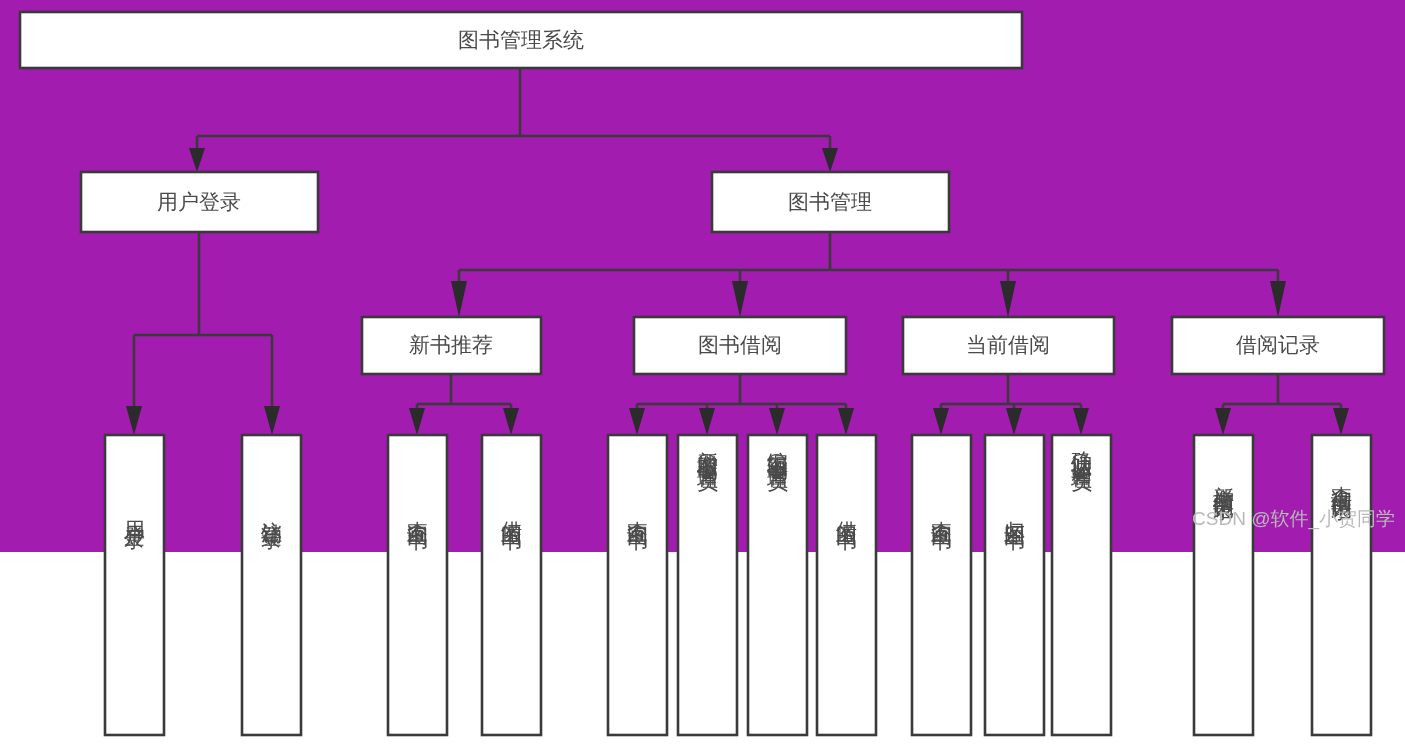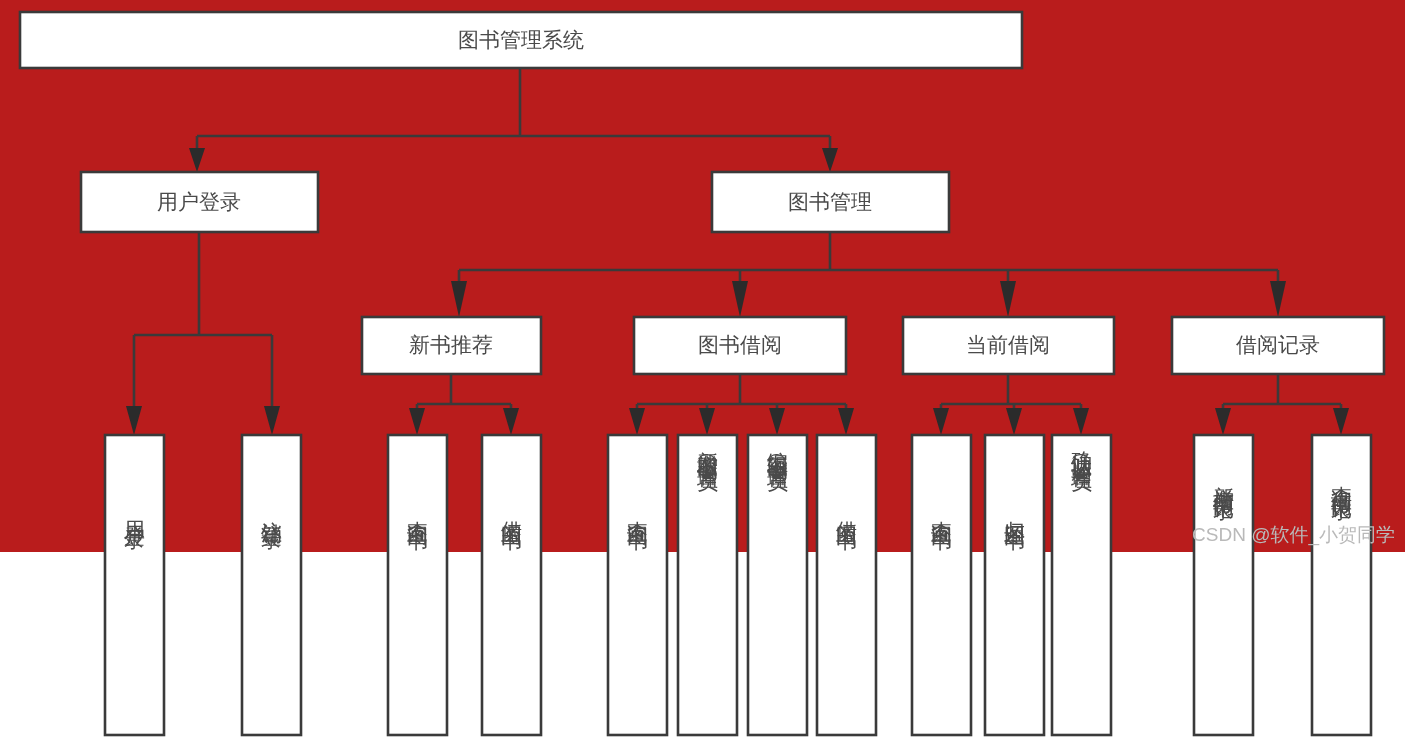--- a/index.html
+++ b/index.html
@@ -1,21 +1,21 @@
 <!DOCTYPE html>
 <html><head>
 <meta charset="utf-8">
 <style>
   html,body{margin:0;padding:0;background:#ffffff;}
   body{
     width:1405px;height:747px;
     font-family:"Liberation Sans","DejaVu Sans",sans-serif;
     overflow:hidden;
   }
-  #diagram-root{position:relative;width:1405px;height:552px;background:#b91c1c;}
+  #diagram-root{position:relative;width:1405px;height:552px;background:#a21caf;}
   svg#flowchart{position:absolute;left:0;top:0;width:1405px;height:747px;}
   .node-box{fill:#ffffff;stroke:#3a3a3a;stroke-width:2.6;}
   .connector{stroke:#3a3a3a;stroke-width:2.6;fill:none;stroke-linecap:butt;}
   .arrow-head{fill:#2b2b2b;stroke:none;}
   .node-label{
     fill:#4a4a4a;
     font-family:"Liberation Sans","DejaVu Sans",sans-serif;
     font-size:21px;
     text-anchor:middle;
     dominant-baseline:middle;
@@ -23,21 +23,21 @@
   .node-label-vertical{
     fill:#4a4a4a;
     font-family:"Liberation Sans","DejaVu Sans",sans-serif;
     font-size:21px;
     text-anchor:middle;
     writing-mode:vertical-rl;
     letter-spacing:3px;
   }
   .watermark{
     position:absolute;
-    right:10px;bottom:4px;
+    right:10px;bottom:20px;
     font-family:"Liberation Sans","DejaVu Sans",sans-serif;
     font-size:19px;
     color:#b9b9b9;
     white-space:nowrap;
     user-select:none;
   }
 </style>
 </head>
 <body>
 

